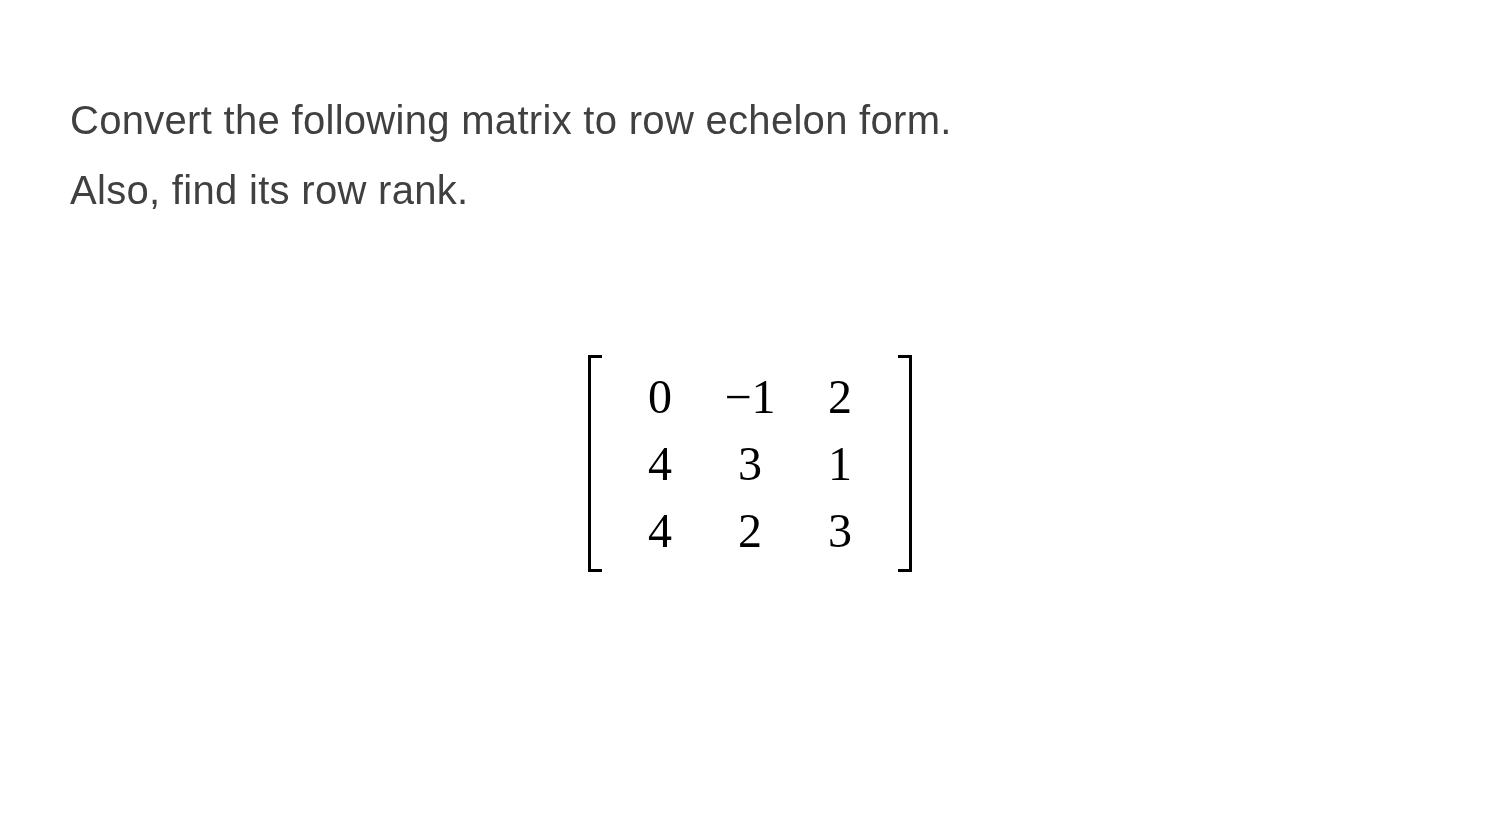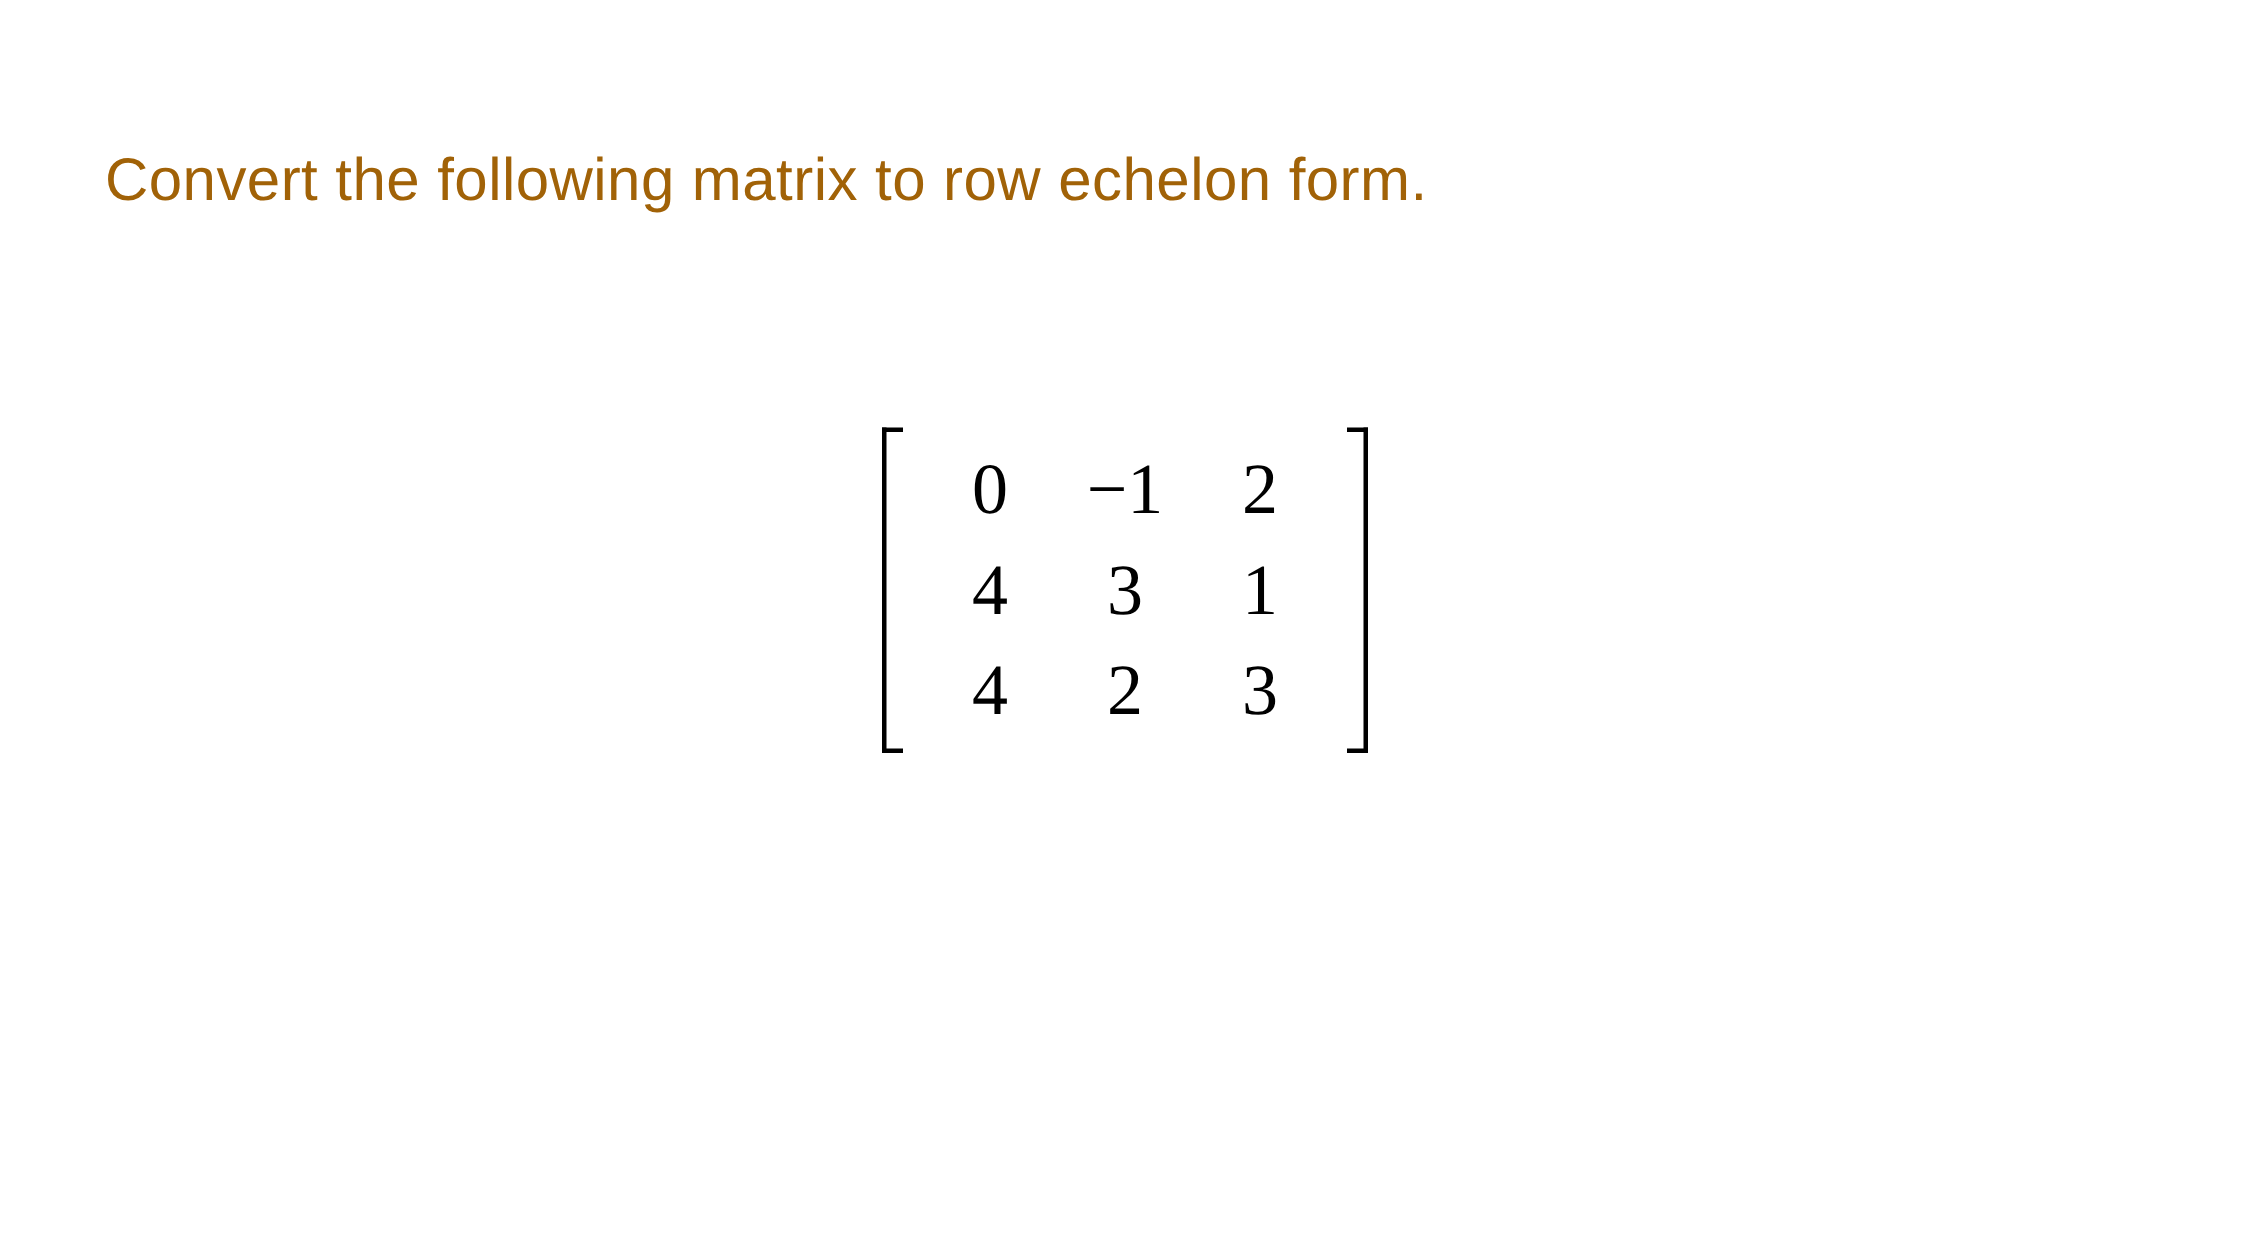--- a/index.html
+++ b/index.html
@@ -9,21 +9,21 @@
     }
     body {
       width: 1500px;
       height: 824px;
       background: #ffffff;
       font-family: Arial, Helvetica, sans-serif;
       padding: 85px 70px;
     }
     .problem-text {
       font-size: 40px;
-      color: #a16207;
+      color: #404040;
       line-height: 1.75;
       letter-spacing: 0.3px;
     }
     .matrix-container {
       margin-top: 130px;
       display: flex;
       justify-content: center;
       align-items: center;
     }
     .matrix {
@@ -63,20 +63,21 @@
     }
     .matrix-cell:nth-child(2) {
       min-width: 100px;
     }
   </style>
 </head>
 <body>
 
 <div class="problem-text">
   <div>Convert the following matrix to row echelon form.</div>
+  <div>Also, find its row rank.</div>
 </div>
 
 <div class="matrix-container">
   <div class="matrix">
     <div class="bracket-left"></div>
     <div class="matrix-rows">
       <div class="matrix-row">
         <span class="matrix-cell">0</span>
         <span class="matrix-cell">−1</span>
         <span class="matrix-cell">2</span>

